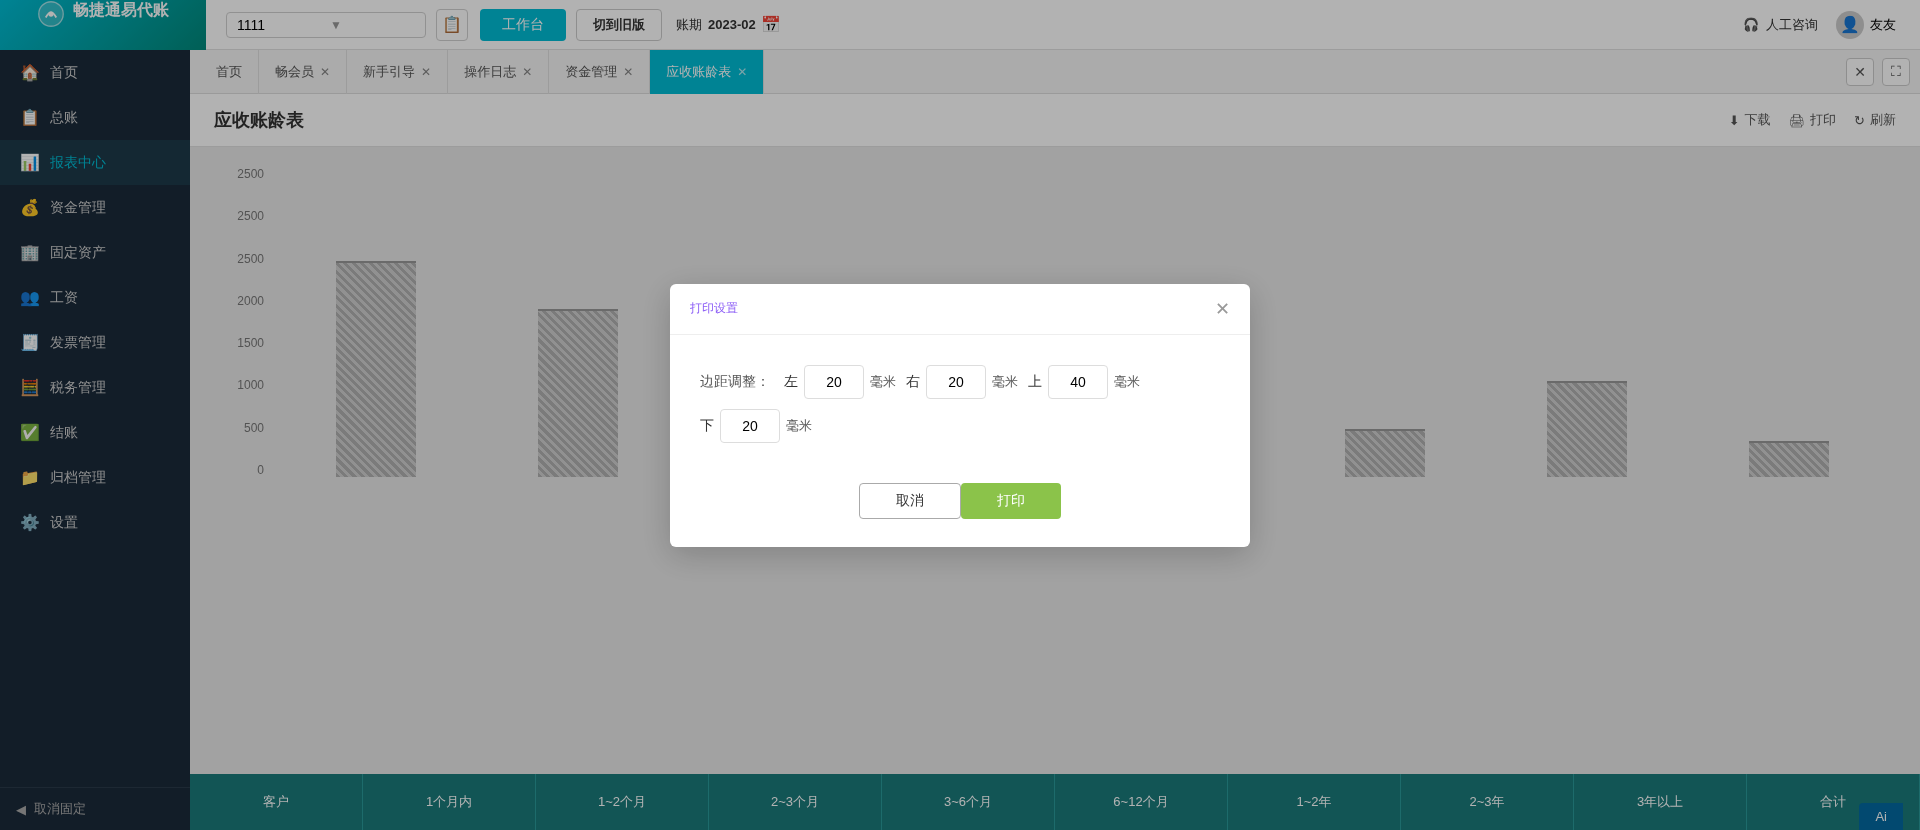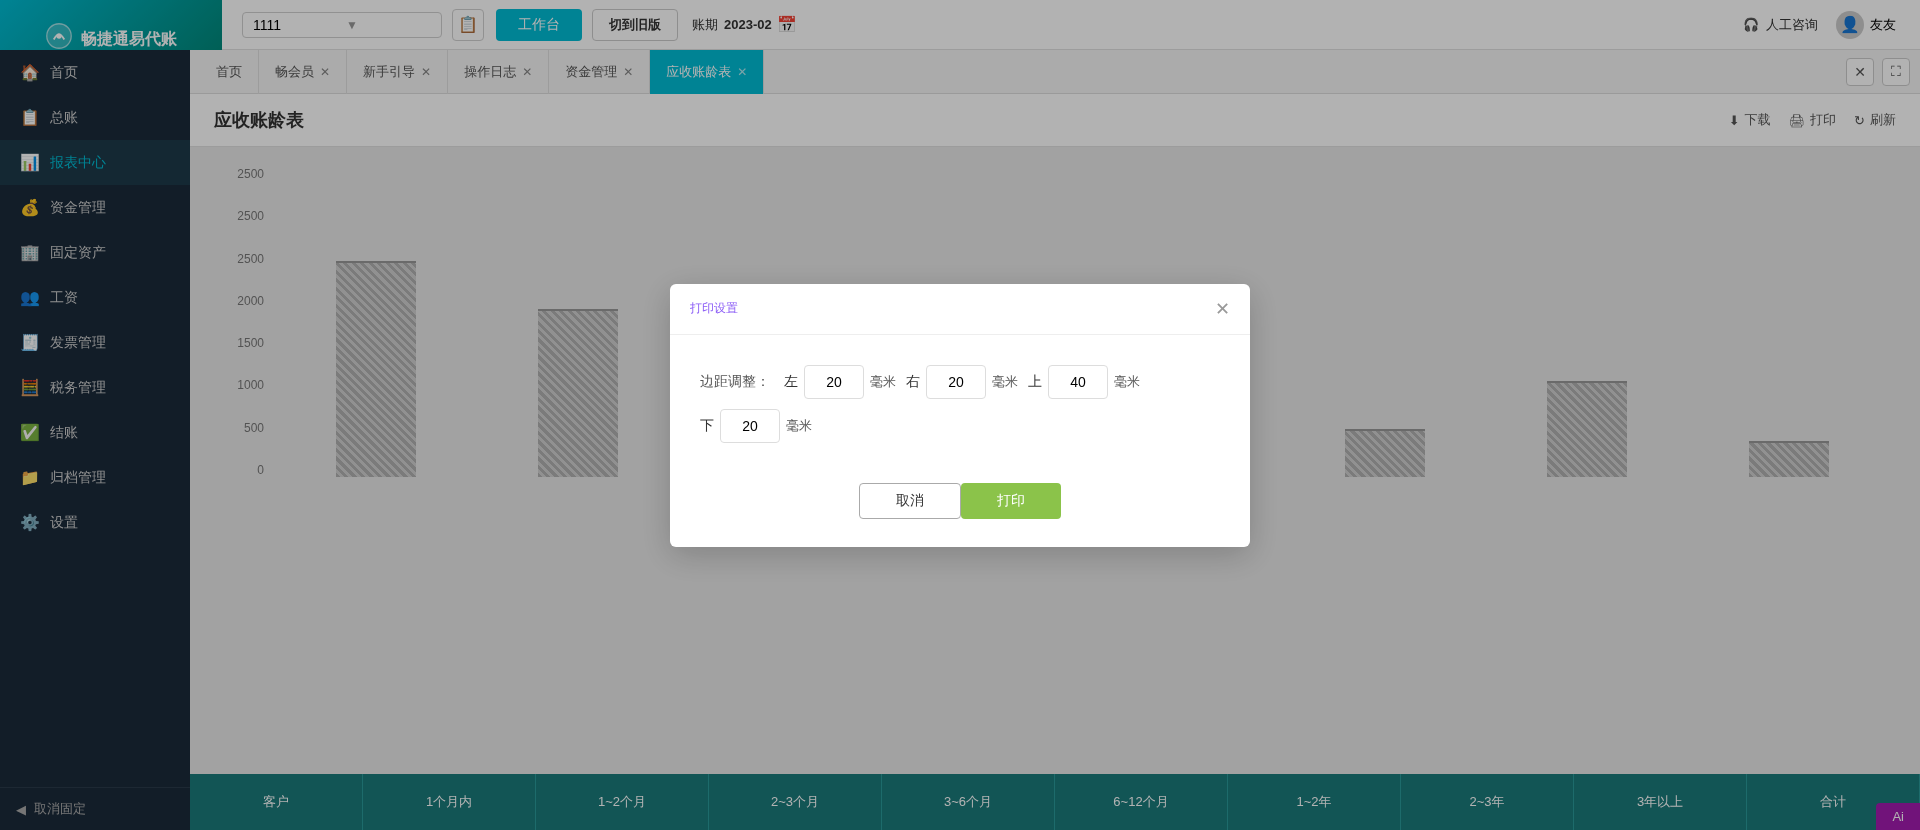--- a/index.html
+++ b/index.html
@@ -8,25 +8,25 @@
     
     .top-bar {
       height: 50px;
       background: #fff;
       display: flex;
       align-items: center;
       border-bottom: 1px solid #e0e0e0;
       flex-shrink: 0;
     }
     .logo-area {
-      width: 222px;
+      width: 206px;
       height: 50px;
       background: linear-gradient(135deg, #00bcd4, #00897b);
       display: flex;
-      align-items: flex-end;
+      align-items: flex-start;
       justify-content: center;
       color: #fff;
       font-size: 16px;
       font-weight: bold;
       flex-shrink: 0;
     }
     .logo-icon {
       width: 28px;
       height: 28px;
       margin-right: 8px;
@@ -402,22 +402,22 @@
         #b0b0b0 3px,
         #d0d0d0 3px,
         #d0d0d0 6px
       );
       border-top: 2px solid #999;
     }
 
     .ai-badge {
       position: fixed;
       bottom: 0;
-      right: 0;
-      background: #a21caf;
+      right: 17px;
+      background: #0369a1;
       color: #fff;
       padding: 6px 16px;
       font-size: 13px;
       border-radius: 4px 0 0 0;
     }
   </style>
 </head>
 <body>
 
 <div class="top-bar">

